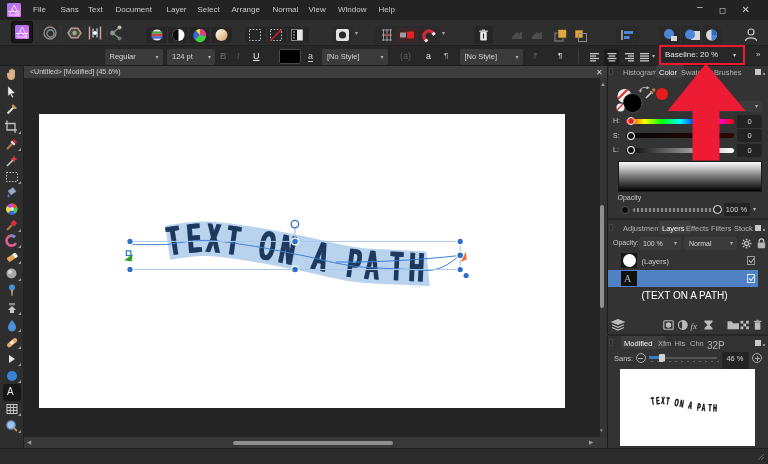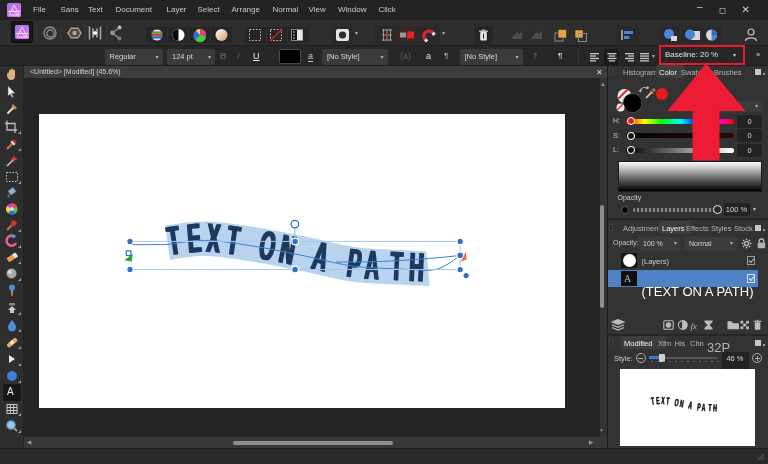--- a/index.html
+++ b/index.html
@@ -38,21 +38,21 @@
 <span class="mi" style="left:33px">File</span>
 <span class="mi" style="left:60.5px">Sans</span>
 <span class="mi" style="left:88px">Text</span>
 <span class="mi" style="left:115.5px">Document</span>
 <span class="mi" style="left:166.5px">Layer</span>
 <span class="mi" style="left:197.5px">Select</span>
 <span class="mi" style="left:231.5px">Arrange</span>
 <span class="mi" style="left:272.5px">Normal</span>
 <span class="mi" style="left:308.5px">View</span>
 <span class="mi" style="left:338px">Window</span>
-<span class="mi" style="left:378.5px">Click</span>
+<span class="mi" style="left:378.5px">Help</span>
 <span class="mi" style="left:697px;top:-3px;font-size:10px;color:#cfcfcf">–</span>
 <span class="mi" style="left:719px;font-size:8.5px;color:#cfcfcf">◻</span>
 <span class="mi" style="left:741.5px;font-size:10px;color:#cfcfcf">✕</span>
 <div class="abs" style="left:0;top:20px;width:768px;height:26px;background:#2e2e2e;border-bottom:1px solid #1f1f1f"></div>
 <div class="abs" style="left:12px;top:22px;width:20px;height:20px;background:#191919;border-radius:2px;box-shadow:0 0 0 1px #0d0d0d"></div>
 <svg class="abs" style="left:15px;top:25px" width="14" height="14" viewBox="0 0 14 14">
 <rect width="14" height="14" rx="1.5" fill="url(#lg2)"></rect>
 <defs>
         <linearGradient id="lg2" x1="0" y1="0" x2="1" y2="1">
 <stop offset="0" stop-color="#9f7ae8"></stop>
@@ -432,21 +432,21 @@
 <div class="abs" style="left:620.5px;top:205.5px;width:8px;height:8px;border-radius:50%;background:#0a0a0a;border:1px solid #555"></div>
 <div class="abs" style="left:633px;top:208px;width:87px;height:3.5px;border-radius:2px;background:repeating-linear-gradient(90deg,#8a8a8a 0 2px,#3a3a3a 2px 4px)"></div>
 <div class="abs" style="left:713px;top:205px;width:9px;height:9px;border-radius:50%;background:#2a2a2a;border:1.4px solid #e8e8e8;box-sizing:border-box"></div>
 <div class="vbox" style="left:723.5px;top:203px;width:26px;height:13px;line-height:13px">100 %</div>
 <span class="abs" style="left:753px;top:205px;font-size:6px;color:#bbb">▾</span>
 <div class="abs" style="left:607px;top:218px;width:161px;height:2px;background:#262626"></div>
 <span class="abs" style="left:623px;top:224px;font-size:7.5px;color:#b2b2b2">Adjustment</span>
 <div class="seltab" style="left:659px;top:221px;height:13px;width:32px"></div>
 <span class="abs" style="left:662px;top:224px;font-size:7.5px;color:#f2f2f2">Layers</span>
 <span class="abs" style="left:686px;top:224px;font-size:7.5px;color:#b2b2b2">Effects</span>
-<span class="abs" style="left:711px;top:224px;font-size:7.5px;color:#b2b2b2">Styles</span>
+<span class="abs" style="left:711px;top:224px;font-size:7.5px;color:#b2b2b2">Filters</span>
 <span class="abs" style="left:734px;top:224px;font-size:7.5px;color:#b2b2b2">Stock</span>
 <div class="abs" style="left:609px;top:224px;width:4px;height:7px;background:#2a2a2a;border:1px solid #444"></div>
 <div class="abs" style="left:755px;top:225px;width:6px;height:6px;background:#c8c8c8"></div>
 <div class="abs" style="left:762.5px;top:229px;width:2px;height:2px;background:#999"></div>
 <span class="abs" style="left:613px;top:239px;font-size:7px;color:#c8c8c8">Opacity:</span>
 <div class="dd" style="left:638px;top:236.5px;width:43px;height:13px;line-height:13px;font-size:7px">100 %<span class="c" style="line-height:13px">▾</span></div>
 <div class="dd" style="left:684px;top:236.5px;width:53px;height:13px;line-height:13px;font-size:7px">Normal<span class="c" style="line-height:13px">▾</span></div>
 <svg class="abs" style="left:740px;top:236.5px" width="28" height="13" viewBox="0 0 28 14">
 <g fill="#b4b4b4">
         <circle cx="6" cy="7" r="3"></circle>
@@ -468,21 +468,21 @@
 <div class="abs" style="left:621px;top:252.5px;width:16px;height:15.5px;background:#161616"></div>
 <div class="abs" style="left:622.5px;top:254px;width:13px;height:13px;border-radius:50%;background:#fff"></div>
 <span class="abs" style="left:641.5px;top:256.5px;font-size:7.5px;color:#cccccc">(Layers)</span>
 <div class="abs" style="left:746.5px;top:256px;width:8.5px;height:8.5px;border:1px solid #999"></div>
 <svg class="abs" style="left:747.5px;top:257px" width="7" height="7" viewBox="0 0 7 7">
       <path d="M1 3.5 L3 5.5 L6 1.5" fill="none" stroke="#bbb" stroke-width="1.1"></path>
     </svg>
 <div class="abs" style="left:608px;top:270px;width:150px;height:16.5px;background:#5081c5"></div>
 <div class="abs" style="left:621px;top:271px;width:16px;height:15px;background:#101010"></div>
 <span class="abs" style="left:624px;top:272.5px;font-size:10px;color:#b8b8b8;font-family:'Liberation Serif',serif">A</span>
-<span class="abs" style="left:641.5px;top:284px;font-size:13px;color:#ffffff">(TEXT ON A PATH)</span>
+<span class="abs" style="left:641.5px;top:290px;font-size:10px;color:#ffffff">(TEXT ON A PATH)</span>
 <div class="abs" style="left:746.5px;top:274px;width:8.5px;height:8.5px;border:1px solid #d8e4f4"></div>
 <svg class="abs" style="left:747.5px;top:275px" width="7" height="7" viewBox="0 0 7 7">
       <path d="M1 3.5 L3 5.5 L6 1.5" fill="none" stroke="#e8f0f8" stroke-width="1.1"></path>
     </svg>
 <svg class="abs" style="left:610px;top:318px" width="158" height="14" viewBox="0 0 158 14">
 <g fill="none" stroke="#bcbcbc" stroke-width="1.1">
 <path d="M2 4 L8 1.5 L14 4 L8 6.5 Z" fill="#bcbcbc"></path>
         <path d="M2 6.8 L8 9.3 L14 6.8"></path>
         <path d="M2 9.6 L8 12.1 L14 9.6"></path>
 <rect x="53.8" y="2.8" width="9.4" height="8.4" rx="1"></rect>
@@ -505,25 +505,25 @@
         <rect x="143.8" y="2.8" width="7.6" height="1.1"></rect>
         <rect x="146.6" y="1.8" width="2" height="1"></rect>
       </g>
 </svg>
 <div class="abs" style="left:607px;top:334px;width:161px;height:2px;background:#262626"></div>
 <div class="seltab" style="left:621px;top:336px;height:13px;width:45px"></div>
 <span class="abs" style="left:624px;top:339px;font-size:7.5px;color:#f2f2f2">Modified</span>
 <span class="abs" style="left:658px;top:339px;font-size:7.5px;color:#b2b2b2">Xfm</span>
 <span class="abs" style="left:674.5px;top:339px;font-size:7.5px;color:#b2b2b2">His</span>
 <span class="abs" style="left:690px;top:339px;font-size:7.5px;color:#b2b2b2">Chn</span>
-<span class="abs" style="left:707px;top:340px;font-size:13px;color:#b2b2b2">32P</span>
+<span class="abs" style="left:707px;top:340px;font-size:10px;color:#b2b2b2">32P</span>
 <div class="abs" style="left:609px;top:339px;width:4px;height:7px;background:#2a2a2a;border:1px solid #444"></div>
 <div class="abs" style="left:755px;top:340px;width:6px;height:6px;background:#c8c8c8"></div>
 <div class="abs" style="left:762.5px;top:344px;width:2px;height:2px;background:#999"></div>
-<span class="abs" style="left:614px;top:354px;font-size:7.5px;color:#c8c8c8">Style:</span>
+<span class="abs" style="left:614px;top:354px;font-size:7.5px;color:#c8c8c8">Sans:</span>
 <div class="abs" style="left:635.5px;top:353px;width:10px;height:10px;border-radius:50%;border:1px solid #aaa"></div>
 <div class="abs" style="left:638px;top:357.5px;width:5px;height:1.2px;background:#aaa"></div>
 <div class="abs" style="left:649px;top:356.5px;width:68px;height:2px;background:#555"></div>
 <div class="abs" style="left:649px;top:356px;width:13px;height:3px;background:#3f7cc6"></div>
 <div class="abs" style="left:658.5px;top:353.5px;width:6px;height:8px;background:#d0d0d0;border-radius:1px"></div>
 <div class="abs" style="left:651px;top:360.5px;width:1.5px;height:1.5px;background:#707070;border-radius:50%"></div>
     <div class="abs" style="left:657px;top:360.5px;width:1.5px;height:1.5px;background:#707070;border-radius:50%"></div>
     <div class="abs" style="left:663px;top:360.5px;width:1.5px;height:1.5px;background:#707070;border-radius:50%"></div>
     <div class="abs" style="left:669px;top:360.5px;width:1.5px;height:1.5px;background:#707070;border-radius:50%"></div>
     <div class="abs" style="left:675px;top:360.5px;width:1.5px;height:1.5px;background:#707070;border-radius:50%"></div>

